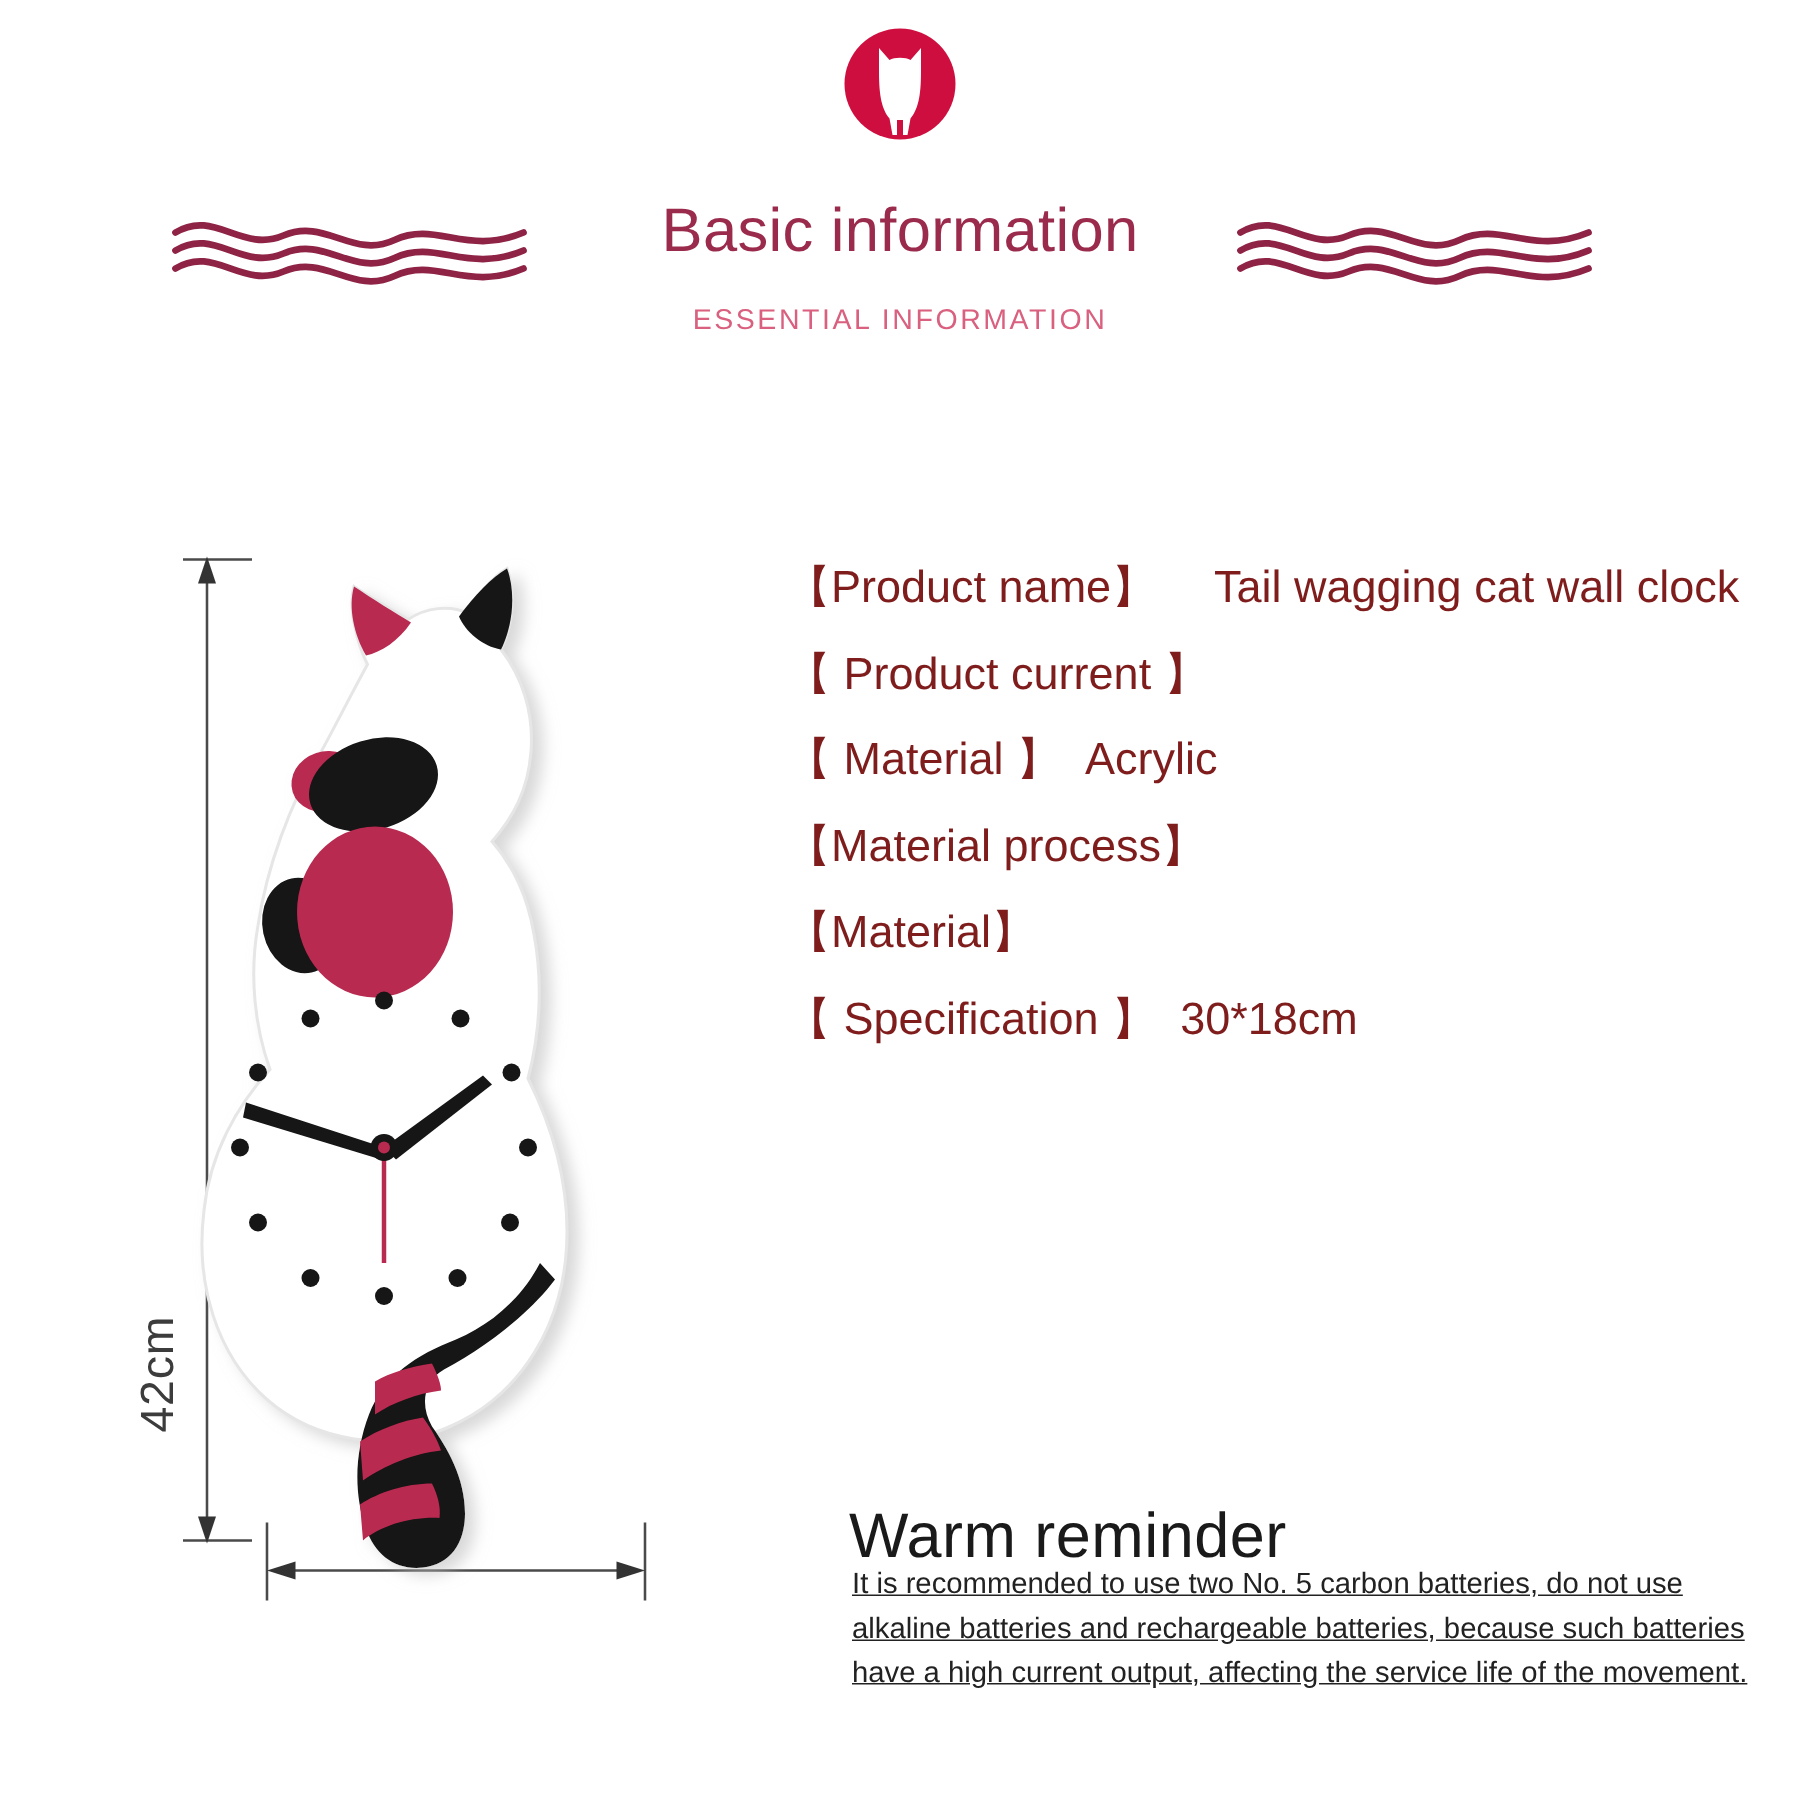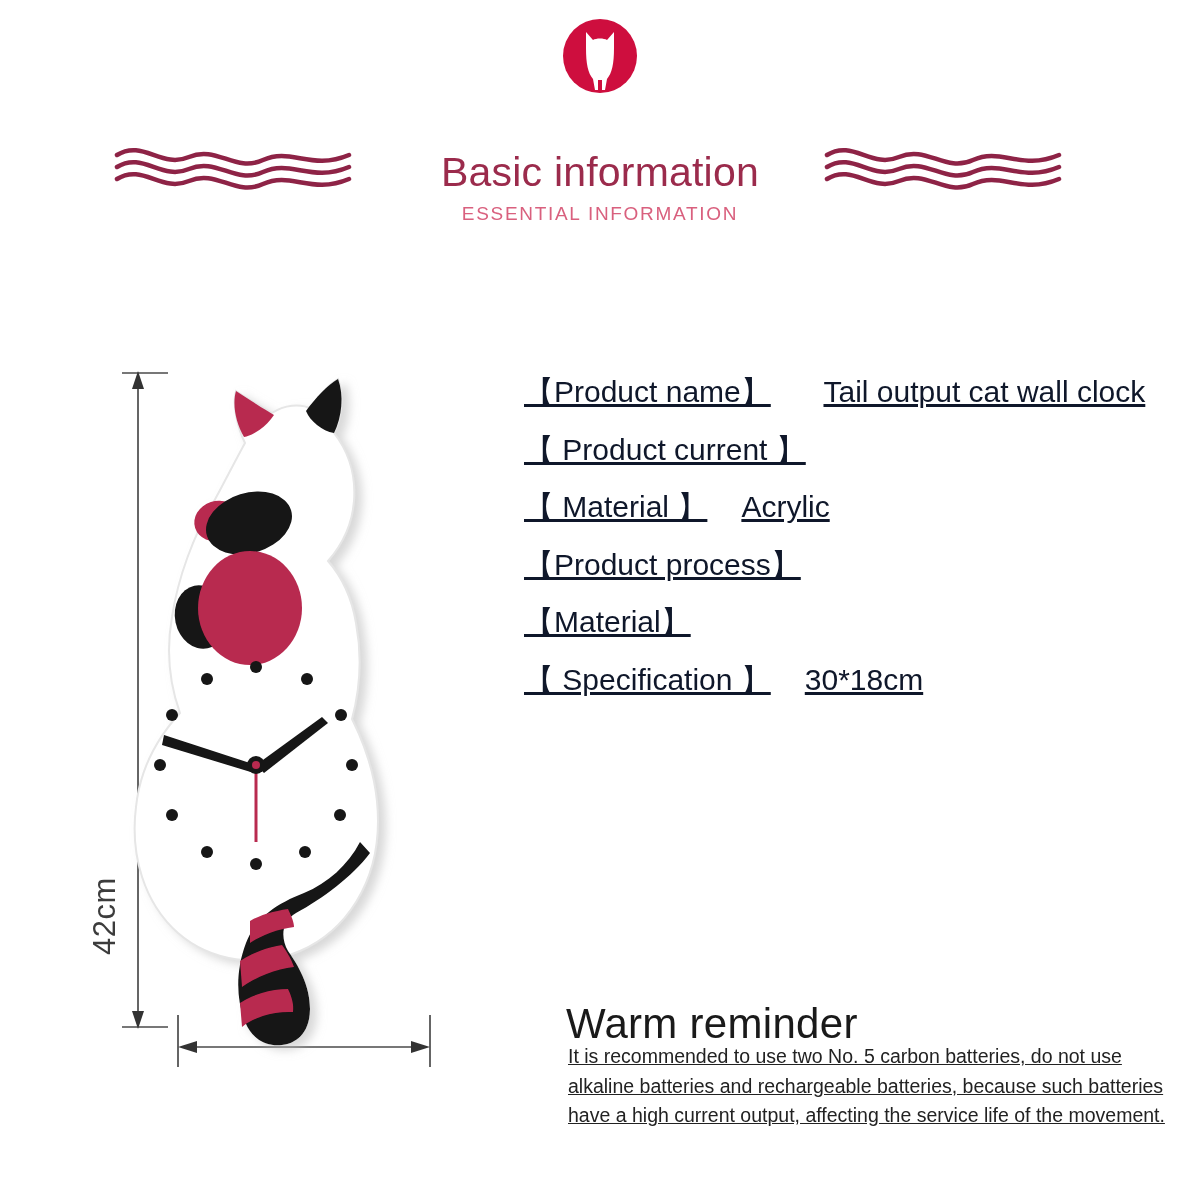--- a/index.html
+++ b/index.html
@@ -19,21 +19,20 @@
     width:76px; height:76px;
   }
   .logo-wrap svg { display:block; }
 
   .title {
     position:absolute; left:0; top:130px; width:1200px;
     text-align:center;
     font-size:41px; font-weight:400; letter-spacing:0.2px;
     color:#9B2B4C;
     font-family:"Liberation Sans", sans-serif;
-    margin-top:19px;
   }
   .subtitle {
     position:absolute; left:0; top:203px; width:1200px;
     text-align:center;
     font-size:19px; font-weight:400; letter-spacing:1.7px;
     color:#D9607E;
   }
 
   .waves { position:absolute; top:143px; }
   .waves.left  { left:113px; }
@@ -56,25 +55,25 @@
     transform-origin:left top;
     white-space:nowrap;
   }
 
   
   .specs { position:absolute; left:524px; top:374px; width:660px; }
   .spec-row {
     display:flex; align-items:flex-end;
     margin-bottom:21px;
     font-size:30px; line-height:1.22;
-    color:#0f172a; font-weight:400;text-decoration:underline;
+    color:#7f1d1d; font-weight:400;
   }
   .spec-key { white-space:nowrap; flex:0 0 auto; }
   .spec-val { margin-left:14px; flex:1 1 auto; text-align:center; }
-  .spec-val.plain { text-align:left; margin-left:34px; }
+  .spec-val.plain { text-align:left; margin-left:16px; }
 
   
   .warm-title {
     position:absolute; left:566px; top:955px;
     font-size:42px; color:#1a1a1a; font-weight:400;
     letter-spacing:0.3px;
     margin-top:45px;
   }
   .warm-body {
     position:absolute; left:568px; top:1042px; width:616px;
@@ -231,35 +230,35 @@
     </svg>
 
     <div class="dim-label dim-v">42cm</div>
 
   </div>
 
   <div class="specs">
 
     <div class="spec-row">
       <span class="spec-key">【Product name】</span>
-      <span class="spec-val">Tail output cat wall clock</span>
+      <span class="spec-val">Tail wagging cat wall clock</span>
     </div>
 
     <div class="spec-row">
       <span class="spec-key">【 Product current 】</span>
       <span class="spec-val plain"></span>
     </div>
 
     <div class="spec-row">
       <span class="spec-key">【 Material 】</span>
       <span class="spec-val plain">Acrylic</span>
     </div>
 
     <div class="spec-row">
-      <span class="spec-key">【Product process】</span>
+      <span class="spec-key">【Material process】</span>
     </div>
 
     <div class="spec-row">
       <span class="spec-key">【Material】</span>
     </div>
 
     <div class="spec-row">
       <span class="spec-key">【 Specification 】</span>
       <span class="spec-val plain">30*18cm</span>
     </div>

